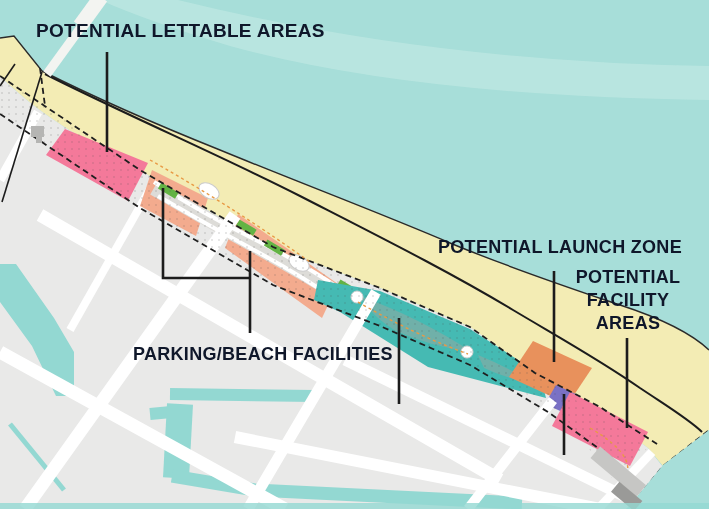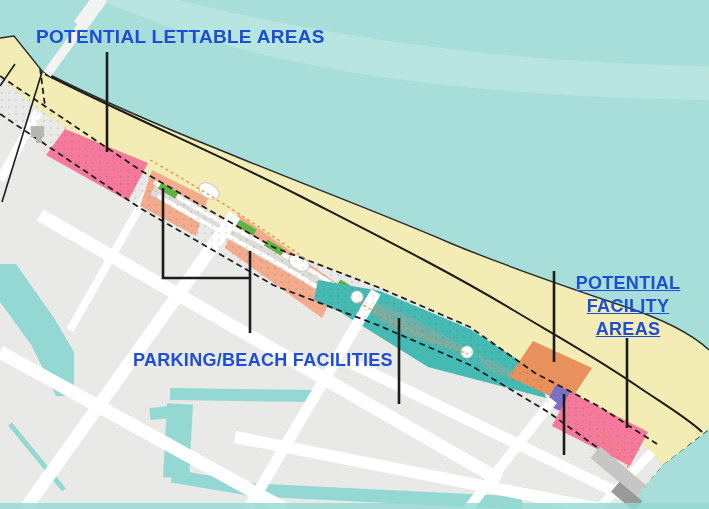--- a/index.html
+++ b/index.html
@@ -1,20 +1,20 @@
 <!DOCTYPE html>
 <html><head>
 <meta charset="utf-8">
 <style>
   html,body{margin:0;padding:0;background:#fff;}
   #stage{position:relative;width:709px;height:509px;overflow:hidden;
          font-family:"Liberation Sans",sans-serif;background:#a7ded9;}
   #map-svg{position:absolute;left:0;top:0;width:709px;height:509px;display:block;}
-  .map-label{position:absolute;font-weight:700;color:#1d4ed8;white-space:nowrap;
-             font-size:18px;line-height:1.2;letter-spacing:.3px;margin-top:6px;}
+  .map-label{position:absolute;font-weight:700;color:#0f172a;white-space:nowrap;
+             font-size:18px;line-height:1.2;letter-spacing:.3px;}
   .map-label.centered{white-space:normal;text-align:center;}
   .map-label .ln{display:block;}
 </style>
 </head>
 <body>
 
 <div id="stage">
 <svg id="map-svg" viewBox="0 0 709 509">
   <defs>
     <pattern id="dots" width="7" height="7" patternUnits="userSpaceOnUse">
@@ -127,22 +127,23 @@
     <line x1="250" y1="251" x2="250" y2="333"></line>
     <line x1="399" y1="318" x2="399" y2="404"></line>
     <line x1="554" y1="271" x2="554" y2="362"></line>
     <line x1="627" y1="338" x2="627" y2="428"></line>
     <line x1="564" y1="394" x2="564" y2="455"></line>
   </g>
 </svg>
 
   <div class="map-label" style="left:36px;top:20px;font-size:19px;">POTENTIAL LETTABLE AREAS</div>
 
+  <div class="map-label" style="left:438px;top:237px;">POTENTIAL LAUNCH ZONE</div>
 
-  <div class="map-label centered" style="left:558px;top:266px;width:140px;line-height:23px;text-decoration:underline;">
+  <div class="map-label centered" style="left:558px;top:266px;width:140px;line-height:23px;">
     <span class="ln">POTENTIAL</span>
     <span class="ln">FACILITY</span>
     <span class="ln">AREAS</span>
   </div>
 
   <div class="map-label" style="left:133px;top:344px;">PARKING/BEACH FACILITIES</div>
 
 
 </div>
 

